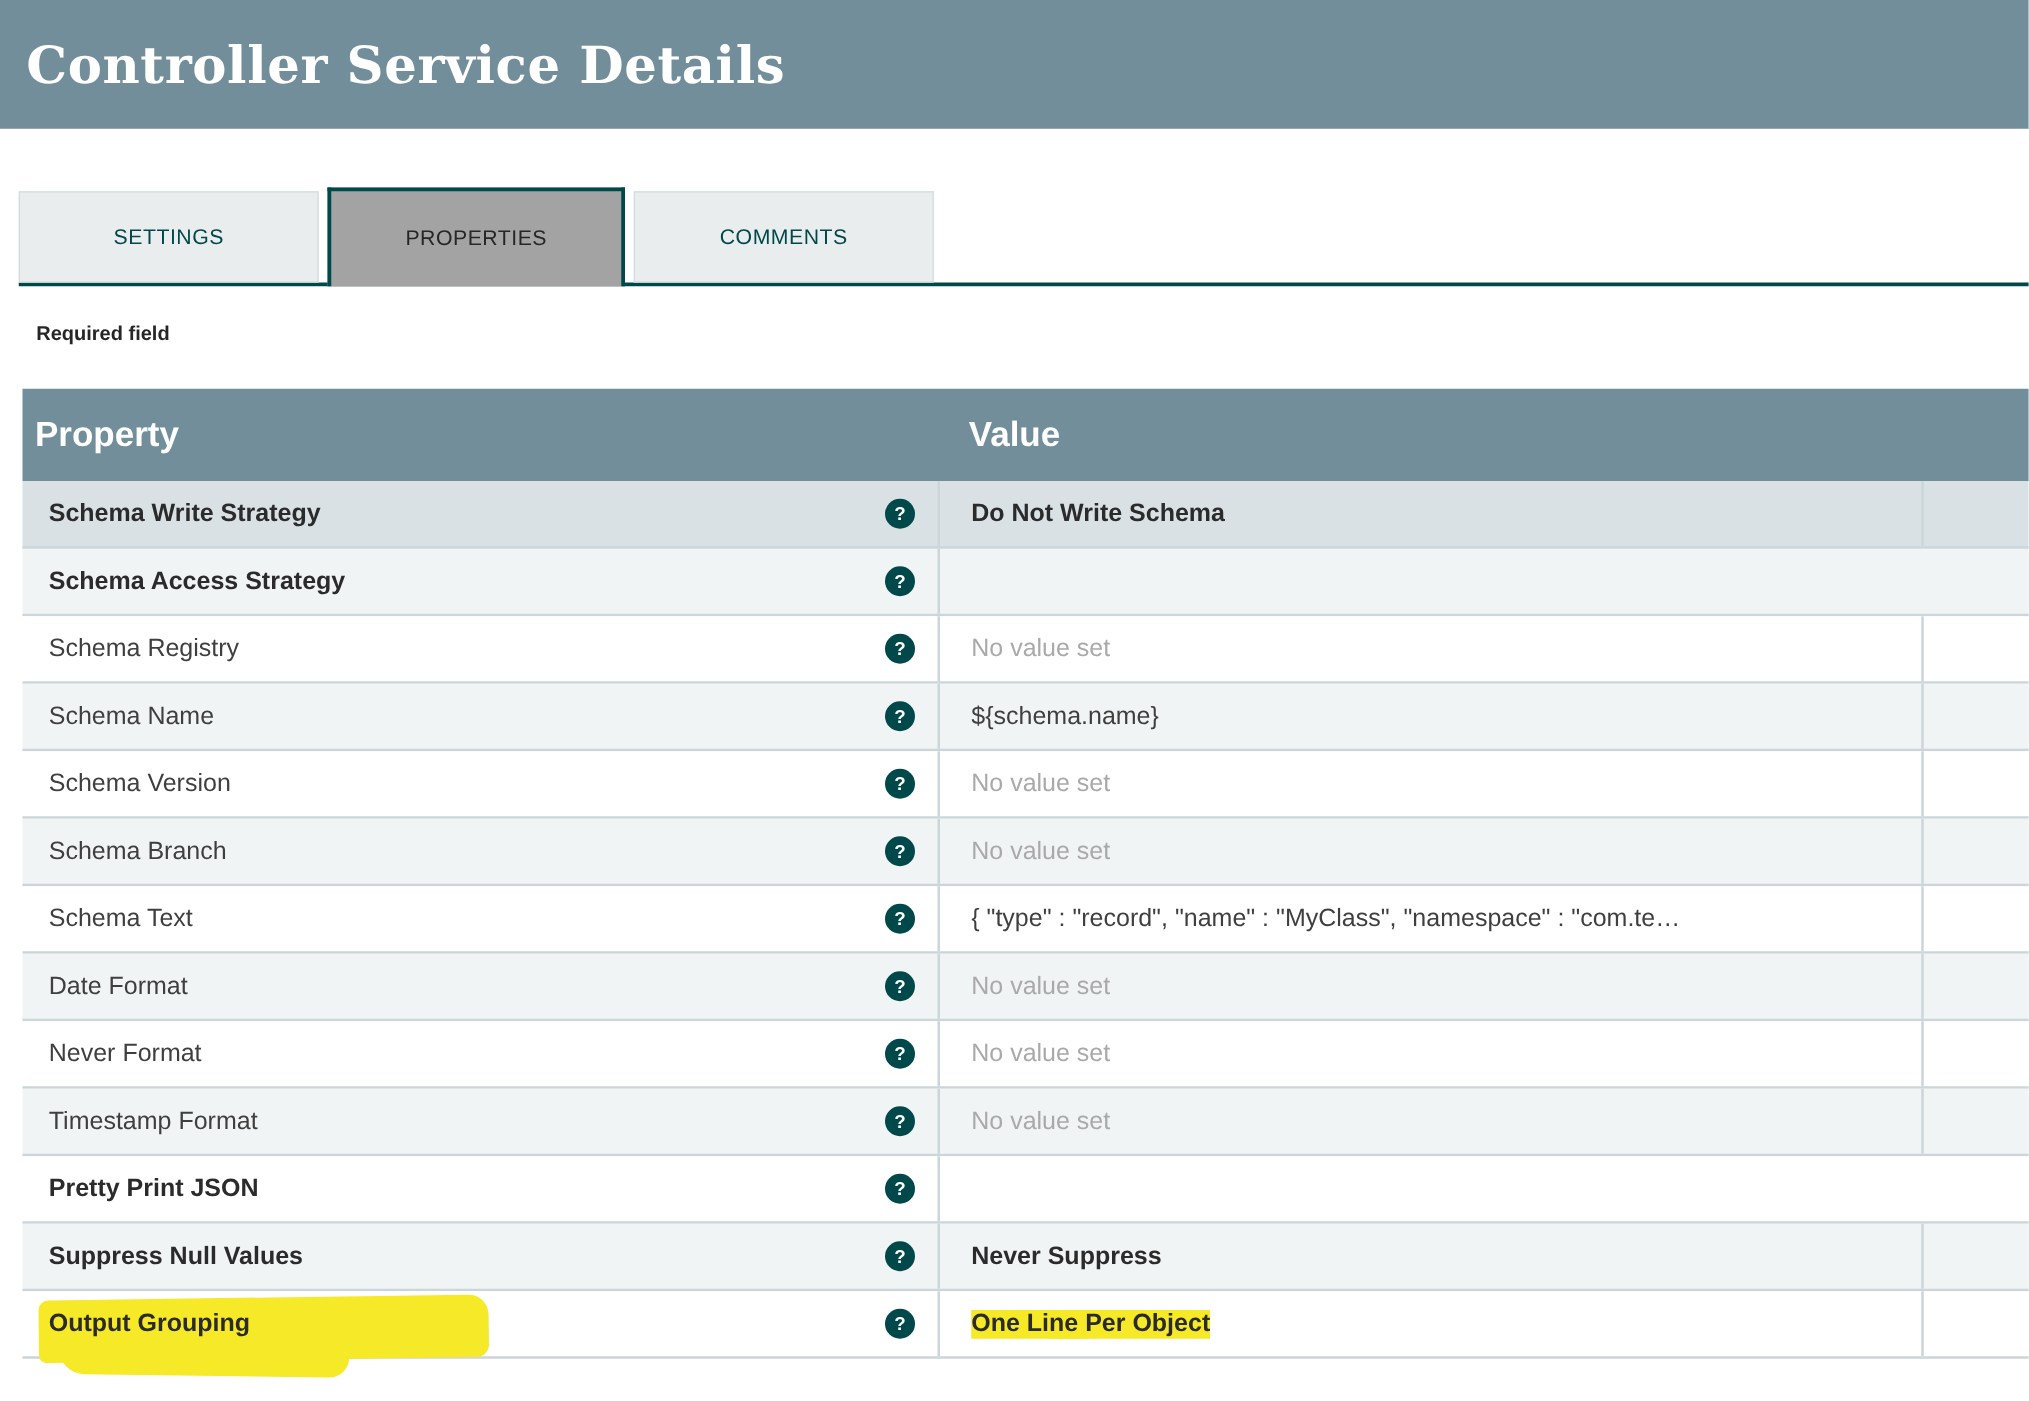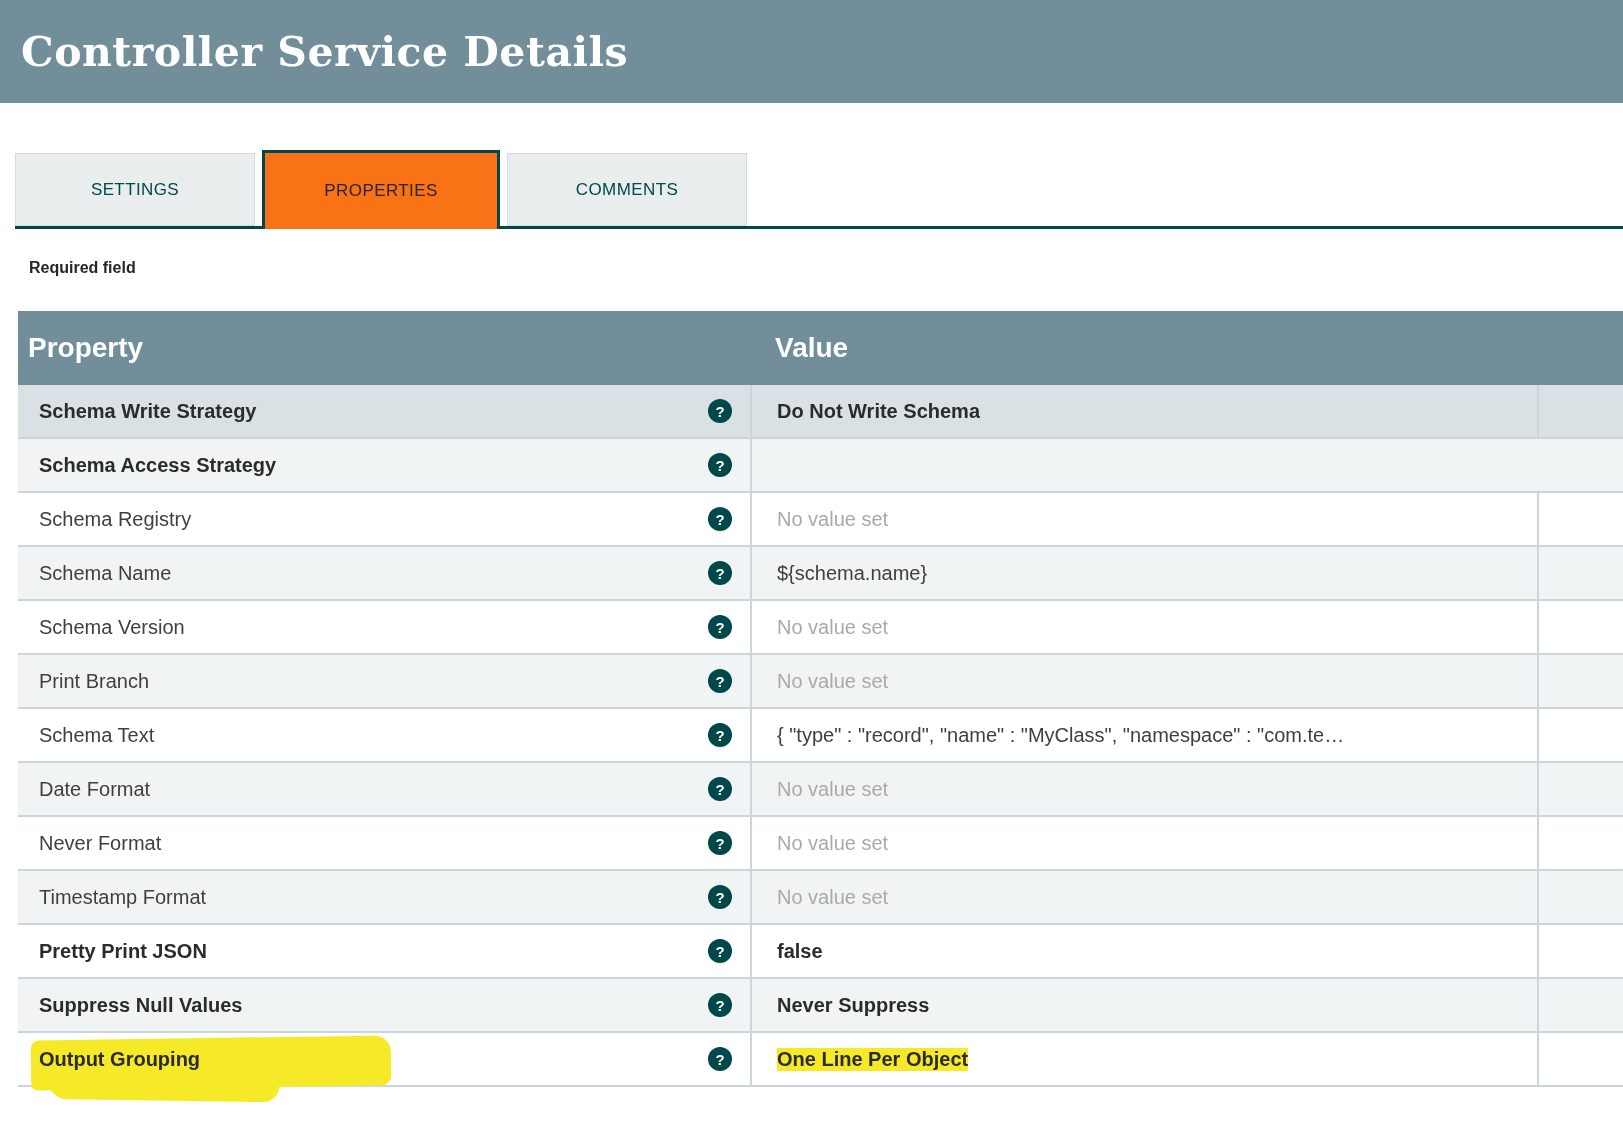--- a/index.html
+++ b/index.html
@@ -43,21 +43,21 @@
     width:240px;height:73px;
     background:var(--tab-inactive-bg);
     border:1px solid var(--tab-inactive-border);
     display:flex;align-items:center;justify-content:center;
     color:var(--accent-teal);
     font-size:17px;font-weight:500;letter-spacing:.4px;
     cursor:pointer;
   }
   .tab.active{
     width:238px;height:79px;
-    background:#f97316;
+    background:#a3a3a3;
     border:3px solid var(--accent-teal);
     border-bottom:none;
     margin-bottom:-3px;
     color:#262626;
     z-index:2;
   }
 
   
   .required{
     margin:30px 0 0 29px;
@@ -198,21 +198,21 @@
       <span class="prop-label"><span class="txt">Schema Version</span></span>
       <span class="help-icon">?</span>
     </div>
     <div class="td td-val">
       <span class="value-text"><span class="txt">No value set</span></span>
     </div>
     <div class="td td-end"></div>
   </div>
       <div class="tr alt unset">
     <div class="td td-prop">
-      <span class="prop-label"><span class="txt">Print Branch</span></span>
+      <span class="prop-label"><span class="txt">Schema Branch</span></span>
       <span class="help-icon">?</span>
     </div>
     <div class="td td-val">
       <span class="value-text"><span class="txt">No value set</span></span>
     </div>
     <div class="td td-end"></div>
   </div>
       <div class="tr">
     <div class="td td-prop">
       <span class="prop-label"><span class="txt">Schema Text</span></span>
@@ -251,23 +251,20 @@
     <div class="td td-val">
       <span class="value-text"><span class="txt">No value set</span></span>
     </div>
     <div class="td td-end"></div>
   </div>
       <div class="tr bold">
     <div class="td td-prop">
       <span class="prop-label"><span class="txt">Pretty Print JSON</span></span>
       <span class="help-icon">?</span>
     </div>
-    <div class="td td-val">
-      <span class="value-text"><span class="txt">false</span></span>
-    </div>
     <div class="td td-end"></div>
   </div>
       <div class="tr alt bold">
     <div class="td td-prop">
       <span class="prop-label"><span class="txt">Suppress Null Values</span></span>
       <span class="help-icon">?</span>
     </div>
     <div class="td td-val">
       <span class="value-text"><span class="txt">Never Suppress</span></span>
     </div>

